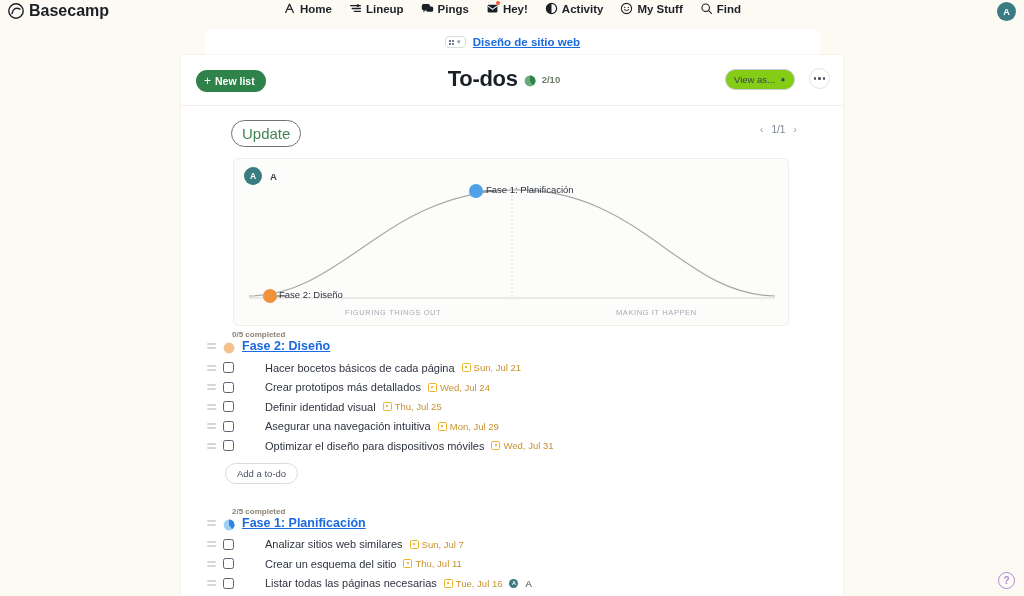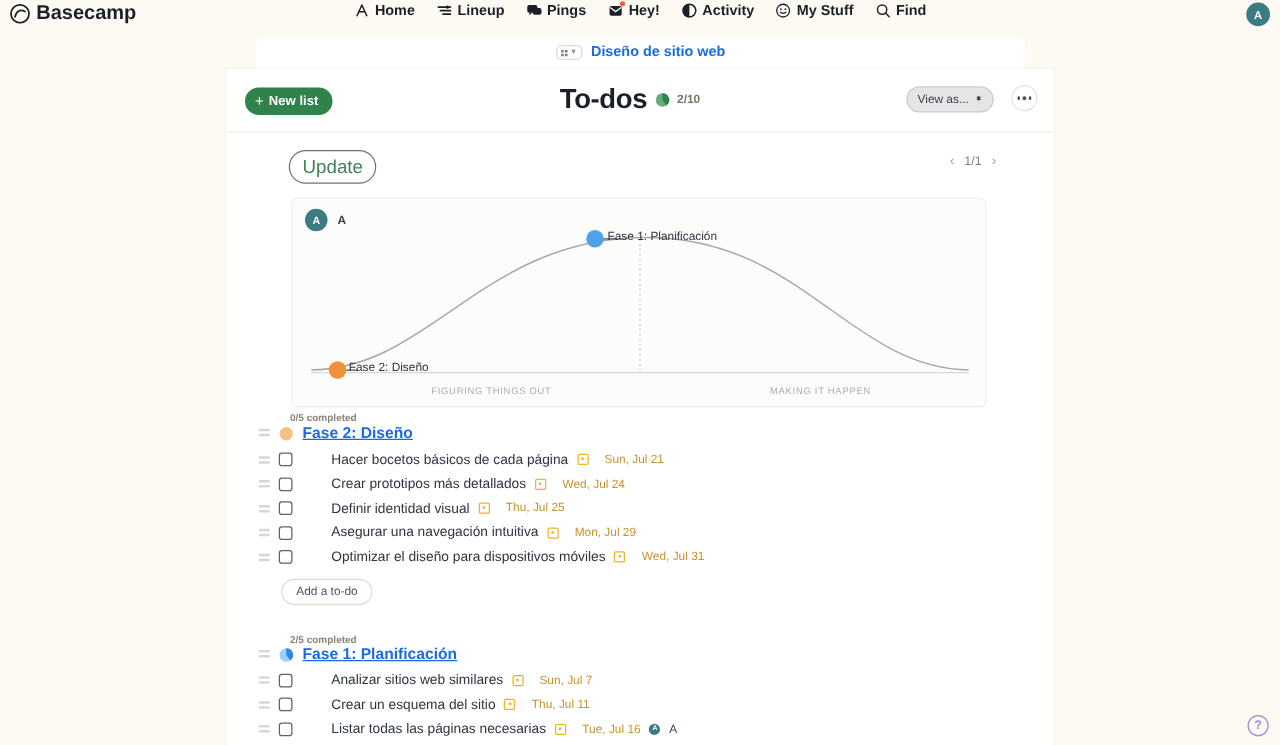--- a/index.html
+++ b/index.html
@@ -55,21 +55,21 @@
   .grid-btn {
     display: flex; align-items: center; gap: 2px;
     border: 1px solid #dcdcd6; border-radius: 4px;
     padding: 2px 3px; background: #fff; cursor: pointer;
   }
   .grid-dots { display: grid; grid-template-columns: 2px 2px; gap: 1px; }
   .grid-dots i { width: 2px; height: 2px; background: #717c8c; display:block; }
   .chev { font-size: 6px; color: #8c949e; line-height: 1; }
   .crumb-link {
     font-size: 11.5px; font-weight: 700; color: #1a6ae0;
-    cursor: pointer; text-align: right;
+    text-decoration: underline; cursor: pointer; text-align: right;
   }
 
   
   .card {
     position: absolute; top: 55px; left: 181px; width: 662px; height: 541px;
     background: #ffffff;
     box-shadow: 0 0 0 1px rgba(0,0,0,0.03);
   }
 
   
@@ -89,21 +89,21 @@
   .title-center {
     position: absolute; left: 0; right: 16px; top: 11px;
     display: flex; align-items: center; justify-content: center; gap: 6px;
   }
   .page-title { font-size: 22px; font-weight: 800; color: #1b2027; letter-spacing: -0.3px; }
   .pie { width: 12px; height: 12px; flex: none; }
   .frac { font-size: 9.5px; color: #6f7b63; font-weight: 600; }
   .viewas {
     position: absolute; right: 48px; top: 14px;
     border: 1px solid #c9ccd1; border-radius: 20px;
-    background: #e5e5e5; color: #3a4250;
+    background: #84cc16; color: #3a4250;
     font-size: 9.5px; padding: 4px 8px;
     display: flex; align-items: center; gap: 5px;
     cursor: pointer; font-family: inherit;
   }
   .updown { display: flex; flex-direction: column; gap: 1px; line-height: 0; }
   .updown span { font-size: 6px; color: #3a4250; }
   .ellipsis-btn {
     position: absolute; right: 13px; top: 13px;
     width: 21px; height: 21px; border-radius: 50%;
     border: 1px solid #e3e3de; background: #fff;
@@ -179,21 +179,21 @@
   .todo-row {
     position: relative; height: 19.5px;
     display: flex; align-items: center; gap: 7px; padding-left: 26px;
   }
   .checkbox {
     width: 11px; height: 11px; flex: none;
     border: 1.3px solid #5a6270; border-radius: 2.5px; background: #fff; cursor: pointer;
   }
   .todo-text { font-size: 11px; color: #2e3440; padding-left: 24px; }
   .date-badge {
-    display: inline-flex; align-items: center; gap: 13px;
+    display: inline-flex; align-items: center; gap: 3px;
     font-size: 9.5px; color: #c6922f;
   }
   .cal {
     width: 9px; height: 9px; flex: none;
     border: 1.2px solid #f0b429; border-radius: 1.5px;
     position: relative; background: #fff;
   }
   .cal::after {
     content: ""; position: absolute; left: 2.3px; top: 1.8px;
     width: 2px; height: 2px; background: #f0b429; border-radius: 0.5px;

